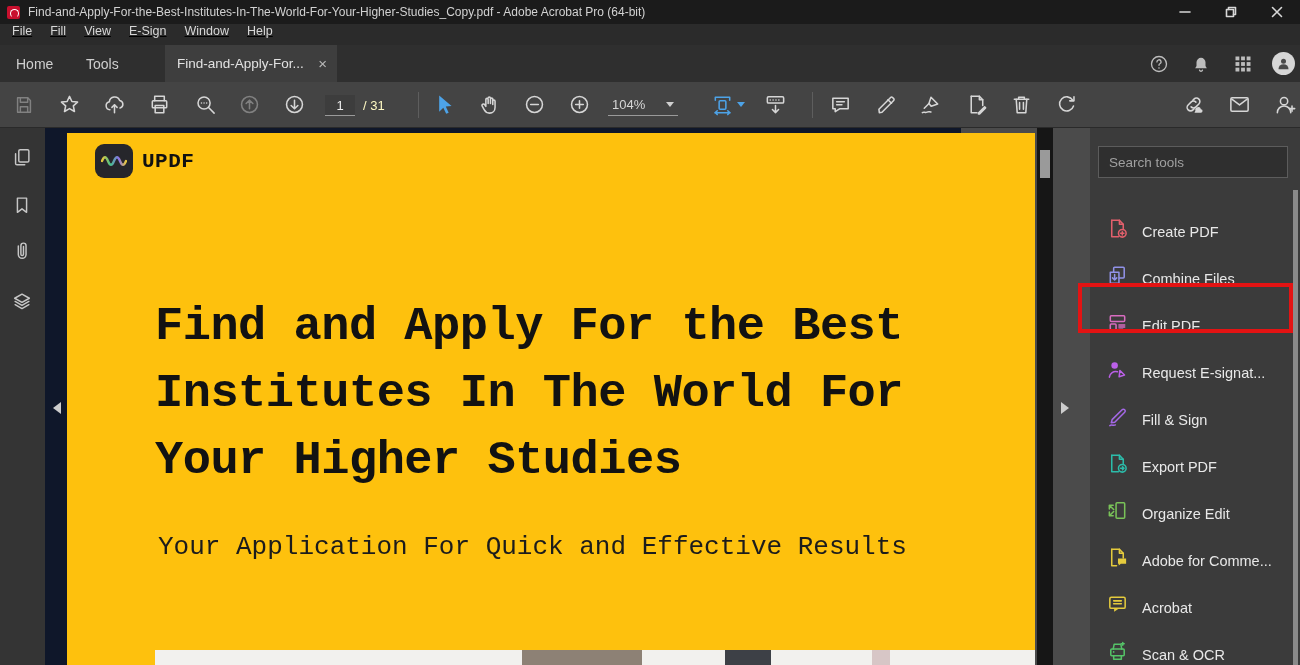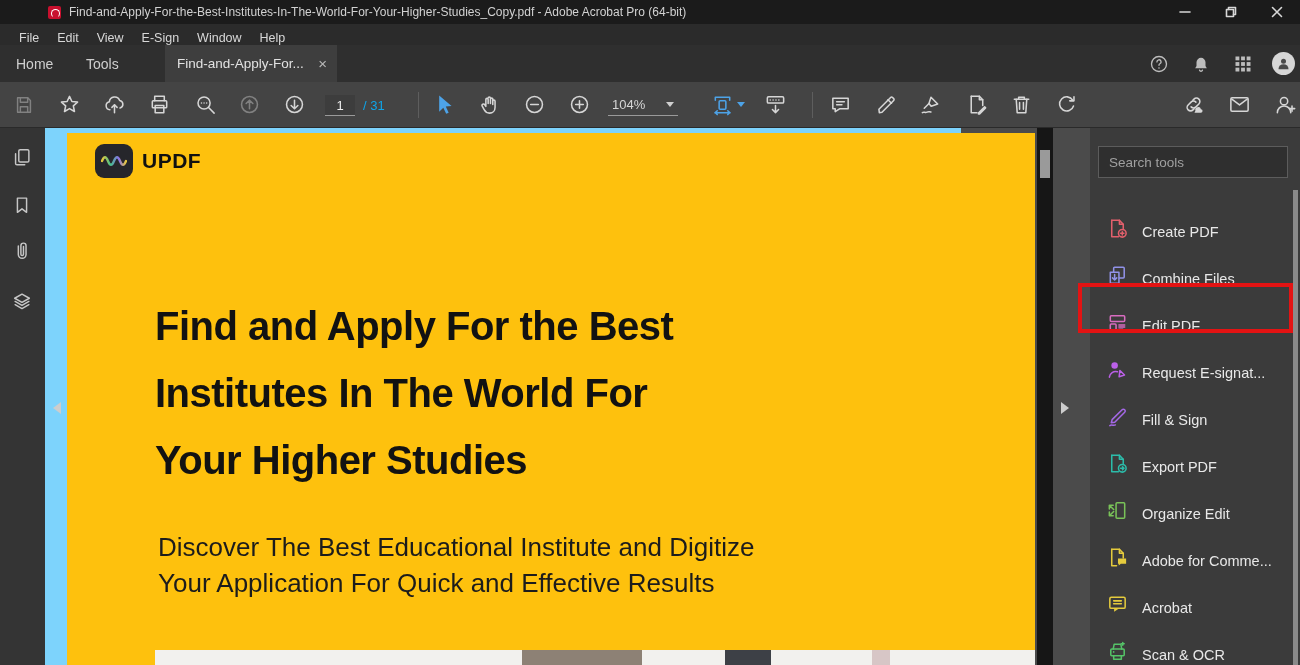--- a/index.html
+++ b/index.html
@@ -4,65 +4,65 @@
 <style>
   * { margin:0; padding:0; box-sizing:border-box; }
   html,body { background:#222; }
   body { font-family:"Liberation Sans", sans-serif; }
   .app { position:relative; width:1300px; height:665px; overflow:hidden; background:#4b4b4b; }
 
   svg { fill:none; stroke:currentColor; stroke-width:1.6; stroke-linecap:round; stroke-linejoin:round; display:block; }
   svg .f { fill:currentColor; stroke:none; }
 
   
-  .titlebar { position:absolute; left:0; top:0; width:100%; height:24px; background:var(--titlebar-bg,#1b1b1b); display:flex; align-items:center;padding-left:41px; }
+  .titlebar { position:absolute; left:0; top:0; width:100%; height:24px; background:var(--titlebar-bg,#1b1b1b); display:flex; align-items:center; }
   .pdficon { width:13px; height:13px; margin:0 8px 0 7px; background:#c8102e; border-radius:2px; position:relative; flex:0 0 auto; }
   .pdficon::after { content:""; position:absolute; left:3px; top:3px; width:7px; height:7px; border:1.6px solid #fff; border-radius:50%; border-bottom-color:transparent; }
   .wtitle { color:#d2d2d2; font-size:12px; white-space:nowrap; }
   .wctrls { position:absolute; right:0; top:0; height:24px; display:flex; }
   .wbtn { width:46px; height:24px; display:flex; align-items:center; justify-content:center; color:#d8d8d8; }
 
   
-  .menubar { position:absolute; left:0; top:24px; width:100%; height:21px; background:#2b2b2b; display:flex; align-items:flex-end; padding-left:10px; }
+  .menubar { position:absolute; left:0; top:24px; width:100%; height:21px; background:#2b2b2b; display:flex; align-items:flex-start; padding-left:3px;text-decoration:underline; }
   .mitem { color:#d8d8d8; font-size:12.5px; padding:0 9px; }
 
   
   .tabbar { position:absolute; left:0; top:45px; width:100%; height:37px; background:#2f2f2f; }
   .tb-link { position:absolute; top:0; height:37px; display:flex; align-items:center; color:#cfcfcf; font-size:14px; }
   .tb-home { left:16px; }  .tb-tools { left:86px;text-align:right; }
   .doc-tab { position:absolute; left:165px; top:0; width:172px; height:37px; background:#3e3e3e; display:flex; align-items:center; padding:0 10px 0 12px; }
   .doc-tab-label { color:#e2e2e2; font-size:13.5px; white-space:nowrap; overflow:hidden; flex:1; }
   .tab-close { color:#b9b9b9; font-size:15px; margin-left:6px; line-height:1; }
   .tabicon { position:absolute; top:9px; width:20px; height:20px; color:#bdbdbd; }
   .avatar { position:absolute; top:7px; width:23px; height:23px; border-radius:50%; background:#d6d6d6; color:#4a4a4a; display:flex; align-items:center; justify-content:center; }
 
   
   .toolbar { position:absolute; left:0; top:82px; width:100%; height:46px; background:#444444; border-bottom:1px solid #2a2a2a; }
   .tbtn { position:absolute; top:50%; transform:translateY(-50%); width:24px; height:24px; color:#d6d6d6; display:flex; align-items:center; justify-content:center; }
   .dim { opacity:.42; }
   .blue { color:var(--accent-blue,#4da3e8); }
   .sep { position:absolute; top:10px; width:1px; height:26px; background:#5e5e5e; }
   .pagebox { position:absolute; left:325px; top:13px; width:30px; height:21px; background:#3d3d3d; border:none; border-bottom:1px solid #9a9a9a; color:#eee; text-align:center; font-size:13px; font-family:"Liberation Sans",sans-serif; }
-  .pagetotal { position:absolute; left:363px; top:0; height:46px; display:flex; align-items:center; color:#0ea5e9; font-size:13px; }
+  .pagetotal { position:absolute; left:363px; top:0; height:46px; display:flex; align-items:center; color:#fef9c3; font-size:13px; }
   .zoomctl { position:absolute; left:608px; top:12px; width:70px; height:22px; border-bottom:1px solid #9a9a9a; color:#d6d6d6; font-size:13px; display:flex; align-items:center; justify-content:space-between; padding:0 4px; }
   .caret { width:0; height:0; border-left:4px solid transparent; border-right:4px solid transparent; border-top:5px solid #cfcfcf; }
   .caret.b { border-top-color:var(--accent-blue,#4da3e8); }
   .fitcaret { position:absolute; left:737px; top:20px; }
 
   
   .main { position:absolute; left:0; top:128px; width:1300px; height:537px; }
   .left-rail { position:absolute; left:0; top:0; width:45px; height:100%; background:#343434; }
   .railbtn { position:absolute; left:11px; width:22px; height:22px; color:#c6c6c6; }
-  .doc-area { position:absolute; left:45px; top:0; width:916px; height:100%; background:#7dd3fc; }
+  .doc-area { position:absolute; left:45px; top:0; width:916px; height:100%; background:#0f172a;font-family:Liberation Mono, monospace; }
 
   .pdf-page { position:absolute; left:22px; top:5px; width:968px; height:532px; background:var(--page-yellow,#fec10d); }
   .logo-row { position:absolute; left:28px; top:11px; display:flex; align-items:center; }
   .logo-mark { width:38px; height:34px; background:#26262b; border-radius:9px; display:flex; align-items:center; justify-content:center; }
   .logo-text { margin-left:9px; color:#111; font-size:21px; font-weight:800; letter-spacing:.5px; }
-  .headline { position:absolute; left:88px; top:160px; color:#121212; font-weight:700; font-size:40px; line-height:67px; letter-spacing:-.5px; }
+  .headline { position:absolute; left:88px; top:160px; color:#121212; font-weight:700; font-size:47px; line-height:67px; letter-spacing:-.5px; }
   .subtitle { position:absolute; left:91px; top:396px; color:#1c1c1c; font-size:26px; line-height:36px; }
   .photo-strip { position:absolute; left:88px; top:517px; width:880px; height:15px; background:#f2f1ee; overflow:hidden; }
   .pblock { position:absolute; top:0; height:100%; }
 
   .vscroll { position:absolute; left:992px; top:0; width:16px; height:100%; background:#161616; }
   .vthumb { position:absolute; left:3px; top:22px; width:10px; height:28px; background:#9a9a9a; }
   .collapse { position:absolute; top:272px; width:14px; height:16px; display:flex; align-items:center; justify-content:center; }
   .tri-l { width:0; height:0; border-top:6px solid transparent; border-bottom:6px solid transparent; border-right:8px solid #cdcdcd; }
   .tri-r { width:0; height:0; border-top:6px solid transparent; border-bottom:6px solid transparent; border-left:8px solid #cdcdcd; }
 
@@ -100,21 +100,21 @@
       <span class="wbtn">
           <svg width="12" height="12" viewBox="0 0 12 12">
             <path d="M1.5 1.5l9 9M10.5 1.5l-9 9"></path>
           </svg>
         </span>
     </div>
   </div>
 
   <div class="menubar">
     <span class="mitem">File</span>
-    <span class="mitem">Edit</span>
+    <span class="mitem">Fill</span>
     <span class="mitem">View</span>
     <span class="mitem">E-Sign</span>
     <span class="mitem">Window</span>
     <span class="mitem">Help</span>
   </div>
 
   <div class="tabbar">
     <span class="tb-link tb-home">Home</span>
     <span class="tb-link tb-tools">Tools</span>
     <div class="doc-tab">
@@ -365,21 +365,20 @@
             </svg>
           </span>
           <span class="logo-text">UPDF</span>
         </div>
         <div class="headline">
           <div>Find and Apply For the Best</div>
           <div>Institutes In The World For</div>
           <div>Your Higher Studies</div>
         </div>
         <div class="subtitle">
-          <div>Discover The Best Educational Institute and Digitize</div>
           <div>Your Application For Quick and Effective Results</div>
         </div>
         <div class="photo-strip">
           <span class="pblock" style="left:367px;width:120px;background:#8d8175"></span>
           <span class="pblock" style="left:570px;width:46px;background:#3d4046"></span>
           <span class="pblock" style="left:717px;width:18px;background:#d7c6c6"></span>
 
         </div>
       </div>
 

